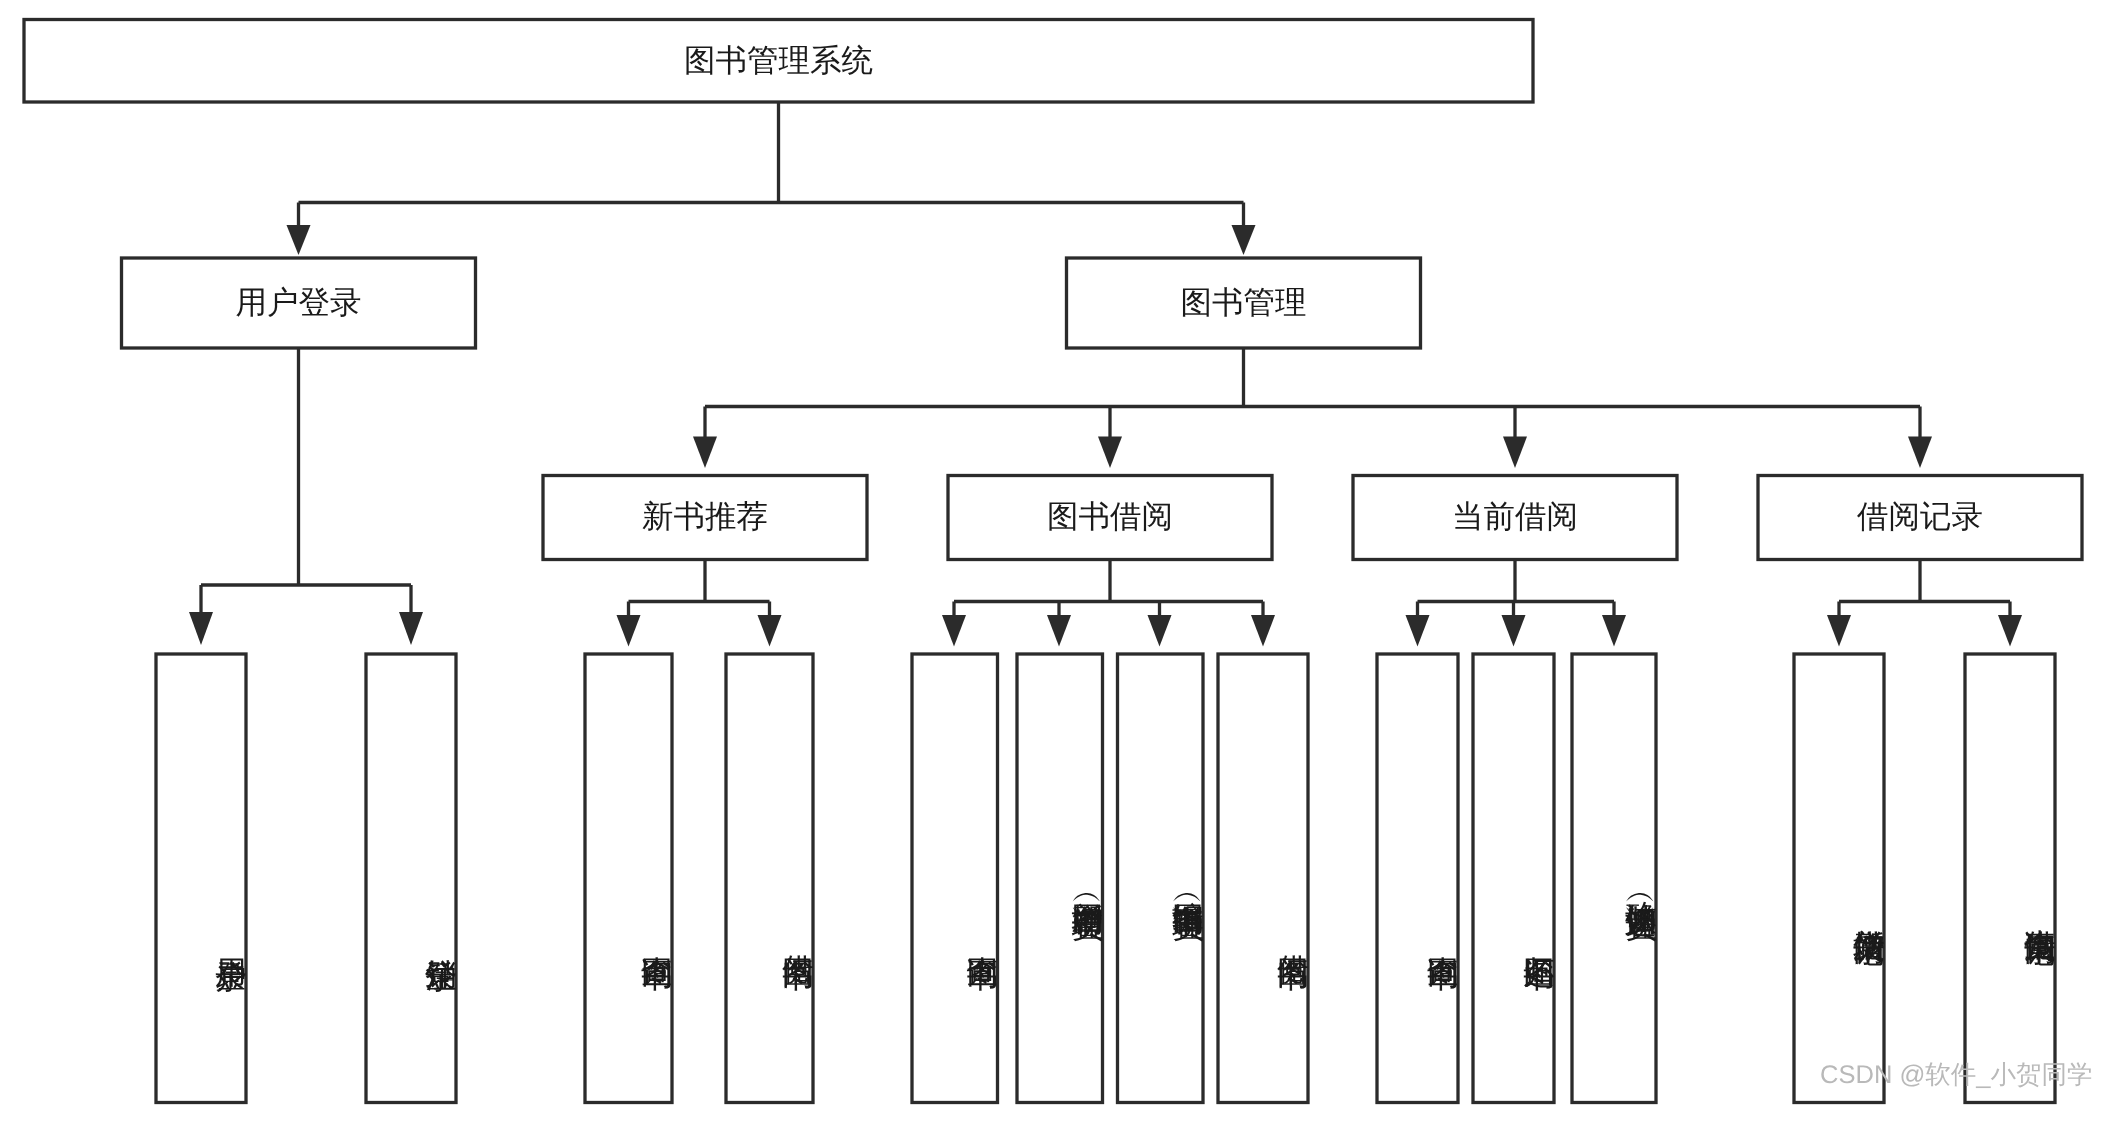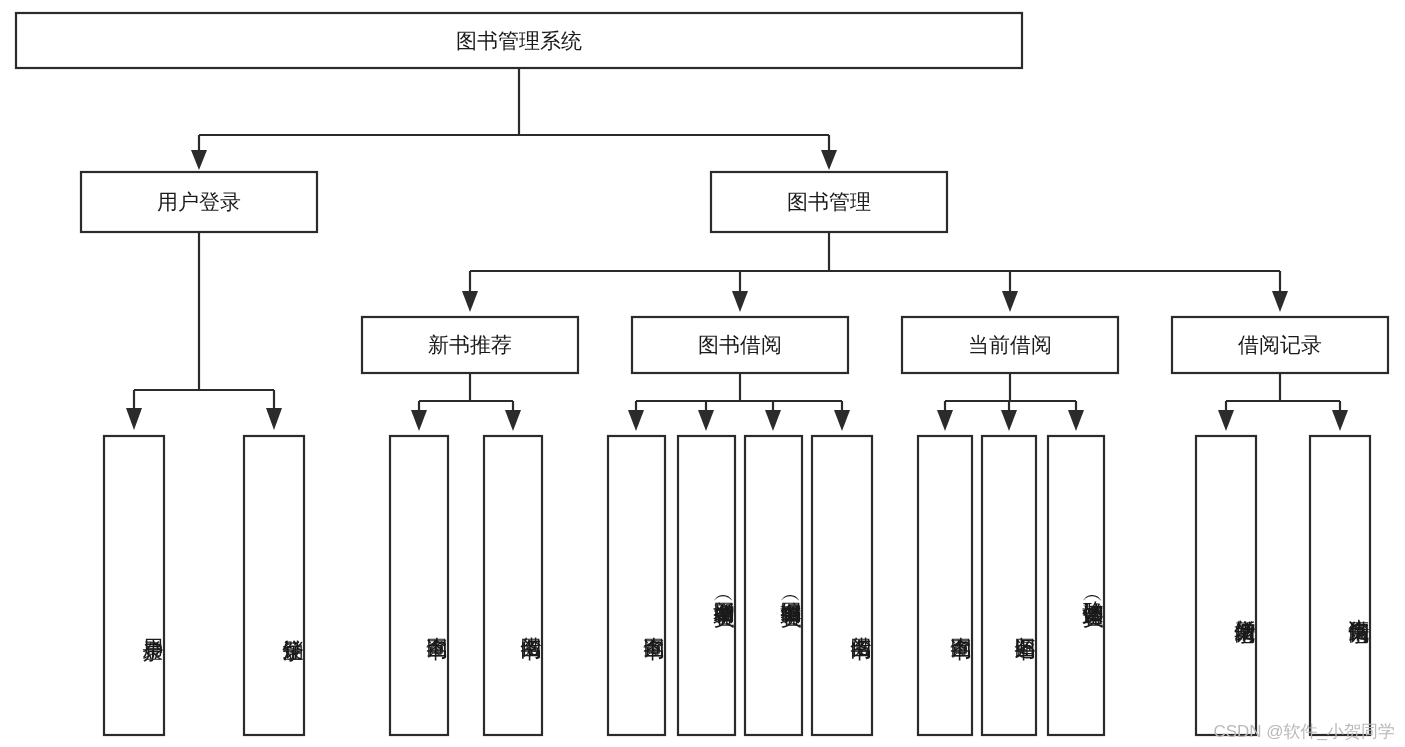--- a/index.html
+++ b/index.html
@@ -43,21 +43,21 @@
     fill:none;
     stroke:#2b2b2b;
     stroke-width:2.2;
     stroke-linecap:butt;
     stroke-linejoin:miter;
   }
   .arrow-head{fill:#2b2b2b;}
   .watermark{
     position:absolute;
     right:10px;
-    bottom:4px;
+    bottom:19px;
     font-family:"Liberation Sans","DejaVu Sans",sans-serif;
     font-size:17px;
     color:#b9b9b9;
     white-space:nowrap;
     pointer-events:none;
   }
 </style>
 </head>
 <body>
 

